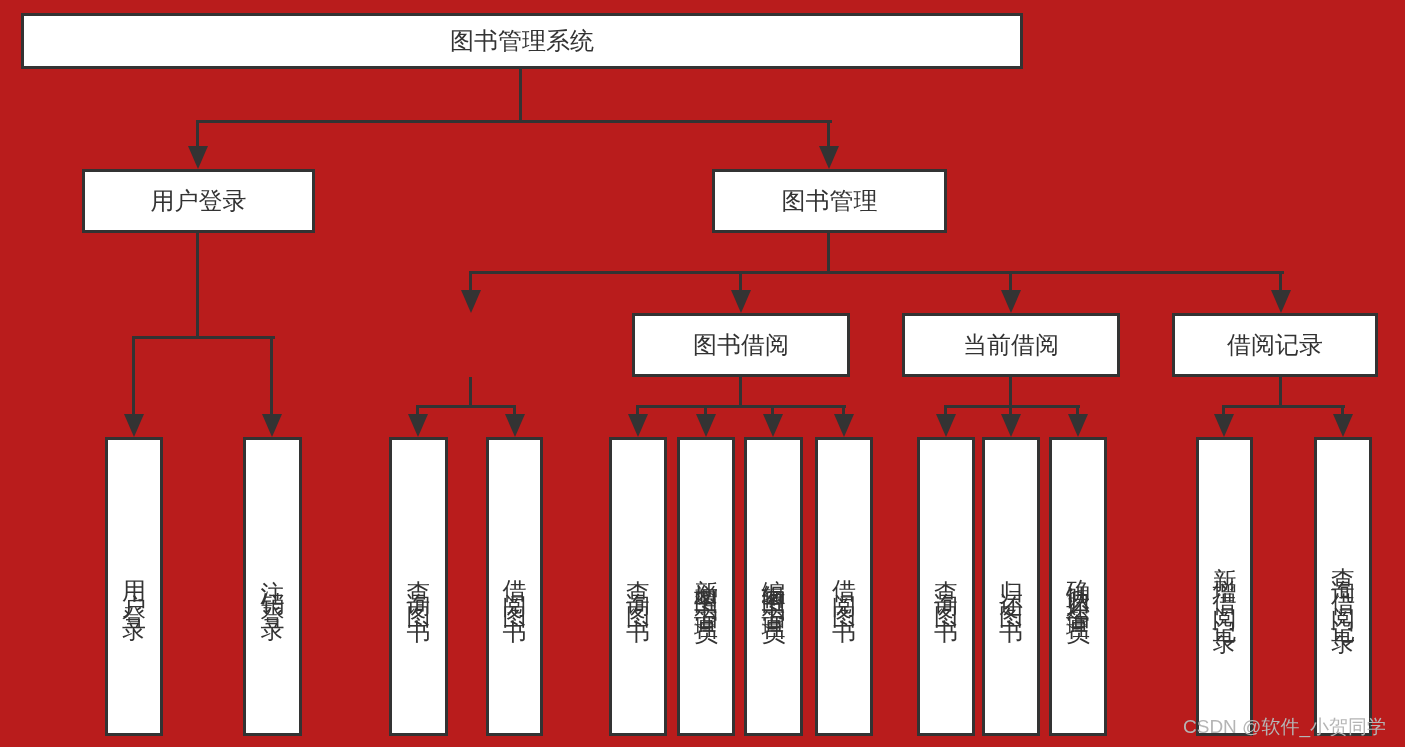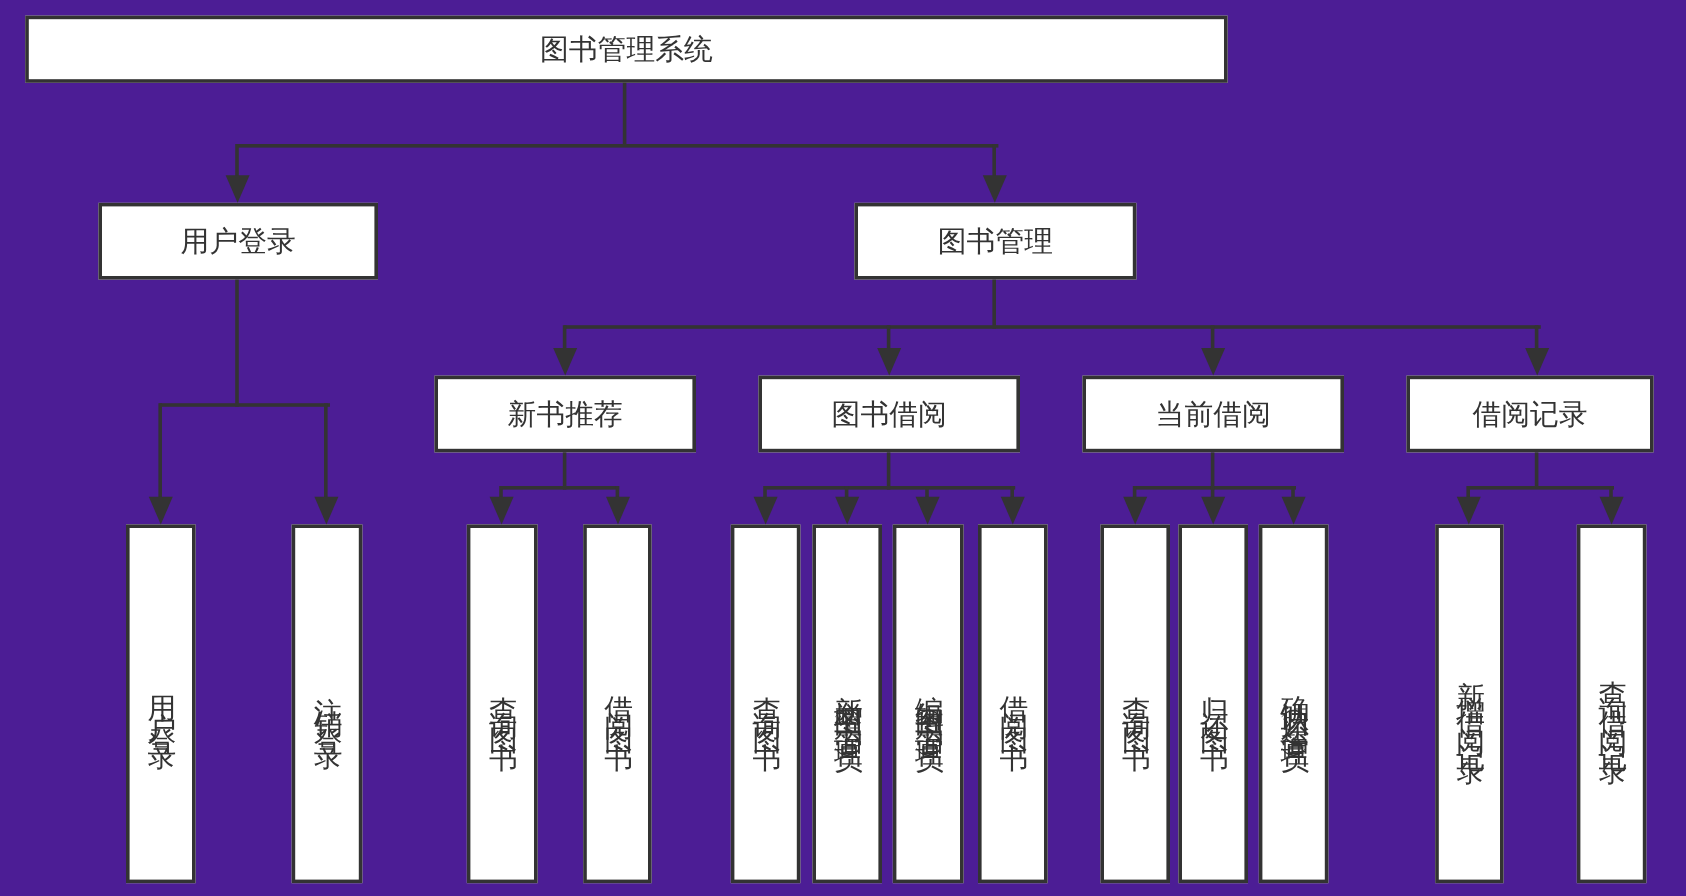--- a/index.html
+++ b/index.html
@@ -1,18 +1,18 @@
 <!DOCTYPE html>
 <html style="--line: #333333; --text: #333333; --wm: #b5b5b5;"><head>
 <meta charset="utf-8">
 <style>
   :root { --line:#333333; --text:#333333; --wm:#b5b5b5; }
   html,body { margin:0; padding:0; background:#ffffff; }
   .canvas {
-    position:relative; width:1405px; height:747px; background:#4c1d95;
+    position:relative; width:1405px; height:747px; background:#b91c1c;
     font-family:"Liberation Sans","DejaVu Sans",sans-serif; overflow:hidden;
   }
   .node {
     position:absolute; box-sizing:border-box; border:3px solid var(--line);
     background:#ffffff; color:var(--text); font-size:24px;
     display:flex; align-items:center; justify-content:center; text-align:center;
   }
   .leaf .label {
     writing-mode:vertical-rl; text-orientation:mixed; white-space:nowrap;
     line-height:1;
@@ -39,23 +39,20 @@
   </div>
 
   <div class="node" style="left:82px; top:169px; width:233px; height:64px;">
     <span>用户登录</span>
   </div>
 
   <div class="node" style="left:712px; top:169px; width:235px; height:64px;align-items:center;">
     <span>图书管理</span>
   </div>
 
-  <div class="node" style="left:362px; top:313px; width:218px; height:64px;">
-    <span>新书推荐</span>
-  </div>
 
   <div class="node" style="left:632px; top:313px; width:218px; height:64px;text-align:right;">
     <span>图书借阅</span>
   </div>
 
   <div class="node" style="left:902px; top:313px; width:218px; height:64px;">
     <span>当前借阅</span>
   </div>
 
   <div class="node" style="left:1172px; top:313px; width:206px; height:64px;">
@@ -158,13 +155,14 @@
   <div class="vline" style="left:1076px; top:405px; height:14px;"></div>
   <div class="tri" style="left:1068px; top:414px;"></div>
 
   <div class="vline" style="left:1279px; top:377px; height:30px;"></div>
   <div class="hline" style="left:1223px; top:405px; width:122px;"></div>
   <div class="vline" style="left:1222px; top:405px; height:14px;"></div>
   <div class="tri" style="left:1214px; top:414px;"></div>
   <div class="vline" style="left:1341px; top:405px; height:14px;"></div>
   <div class="tri" style="left:1333px; top:414px;"></div>
 
+  <div class="watermark">CSDN @软件_小贺同学</div>
 </div>
 
 </body></html>

